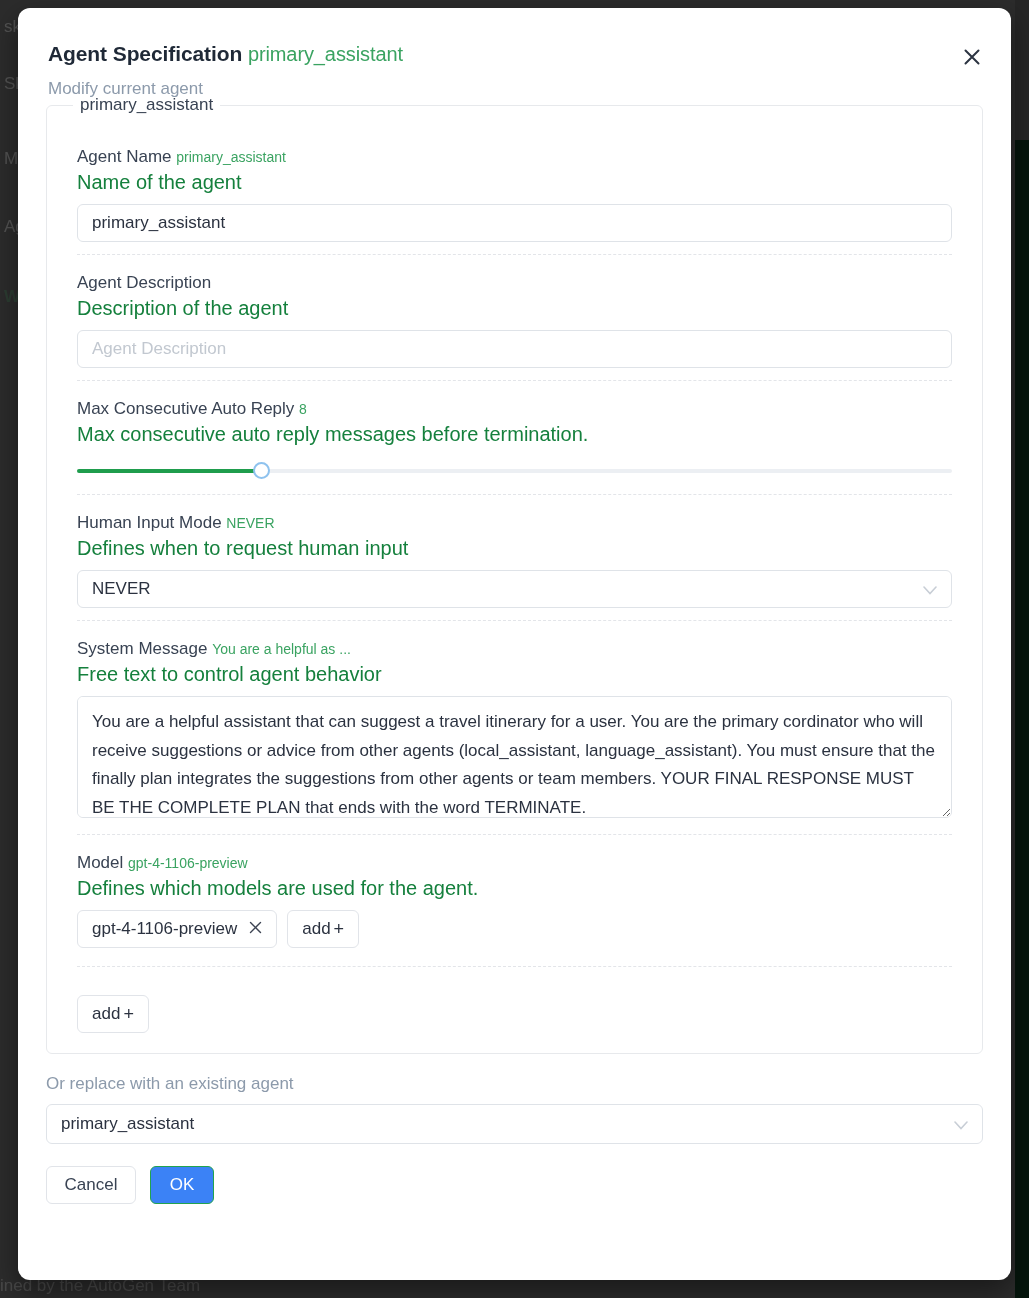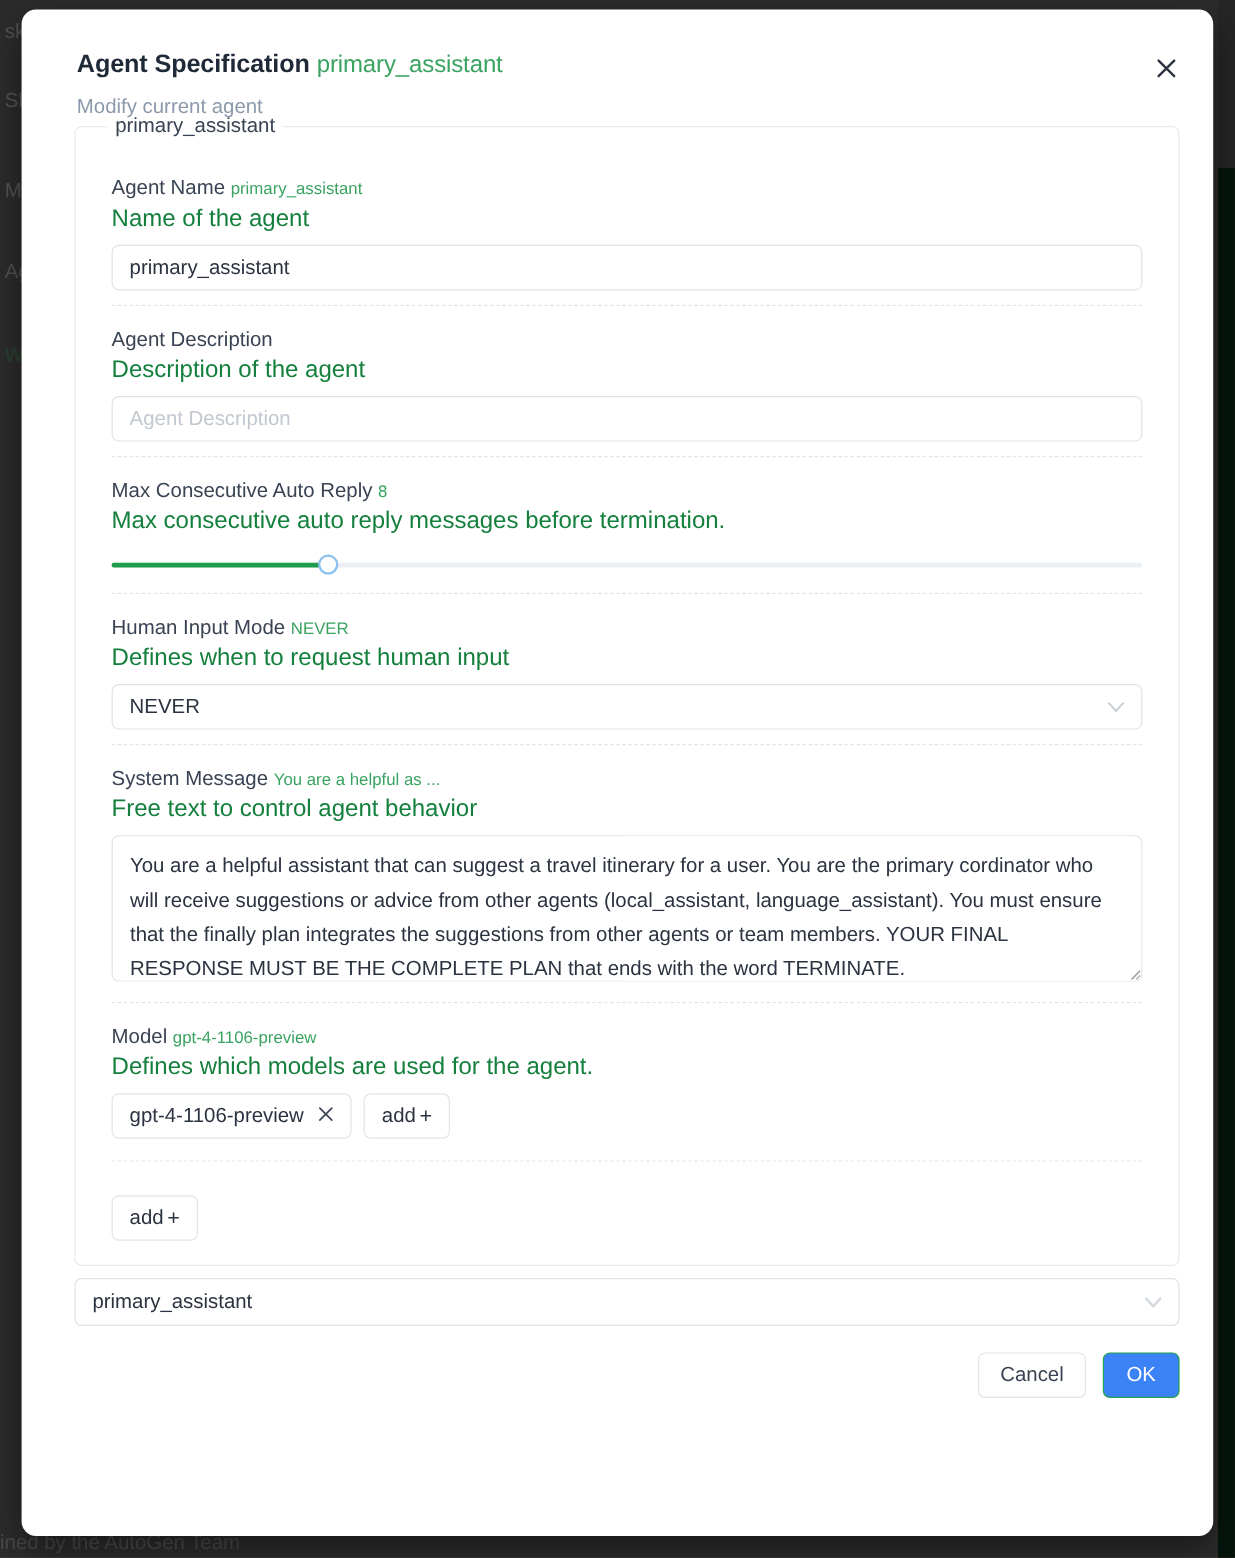--- a/index.html
+++ b/index.html
@@ -39,21 +39,20 @@
 
   
   #modal {
     position: absolute;
     left: 18px; top: 8px;
     width: 993px; height: 1272px;
     background: #ffffff;
     border-radius: 12px;
     box-shadow: 0 10px 28px rgba(0,0,0,.45);
     overflow: hidden;
-    padding-left: 16px;
   }
 
   .modal-head { position: relative; padding: 34px 40px 0 30px; }
   .modal-title {
     font-size: 21px; font-weight: bold; color: #1f2937;
     letter-spacing: -.1px;
   }
   .modal-title .accent { color: #3aa361; font-weight: normal; font-size: 20px; }
   .modal-sub {
     margin-top: 13px; font-size: 17px; color: #8c9aab;
@@ -148,21 +147,21 @@
 
   
   .replace-label {
     font-size: 17px; color: #8c9aab;
     margin: 20px 0 0 28px;
   }
   .replace-wrap { margin: 10px 28px 0 28px; }
   .replace-wrap .select-box { height: 40px; }
 
   .btnrow {
-    display: flex; justify-content: flex-end; gap: 14px;
+    display: flex; justify-content: flex-start; gap: 14px;
     margin: 22px 28px 0 28px;
   }
   .btn {
     height: 38px; min-width: 90px;
     border-radius: 6px; font-size: 17px;
     display: inline-flex; align-items: center; justify-content: center;
     cursor: pointer;
   }
   .btn.cancel { background: #fff; border: 1px solid #e1e4e9; color: #394353; }
   .btn.ok { background: #3b82f6; border: 1px solid #22a34f; color: #fff; min-width: 64px; }
@@ -314,20 +313,21 @@
         <div class="tagrow">
           <div class="addbtn">
             <span>add</span>
             <span class="plus">+</span>
           </div>
         </div>
       </div>
     </div>
   </fieldset>
 
+  <div class="replace-label">Or replace with an existing agent</div>
   <div class="replace-wrap">
     <div class="select-box">
       <span>primary_assistant</span>
       <span class="chev">
         <svg width="14" height="9" viewBox="0 0 14 9">
             <path d="M1 1 L7 7.5 L13 1" stroke="#c8ced6" stroke-width="1.6" fill="none" stroke-linecap="round"></path>
           </svg>
       </span>
     </div>
   </div>

